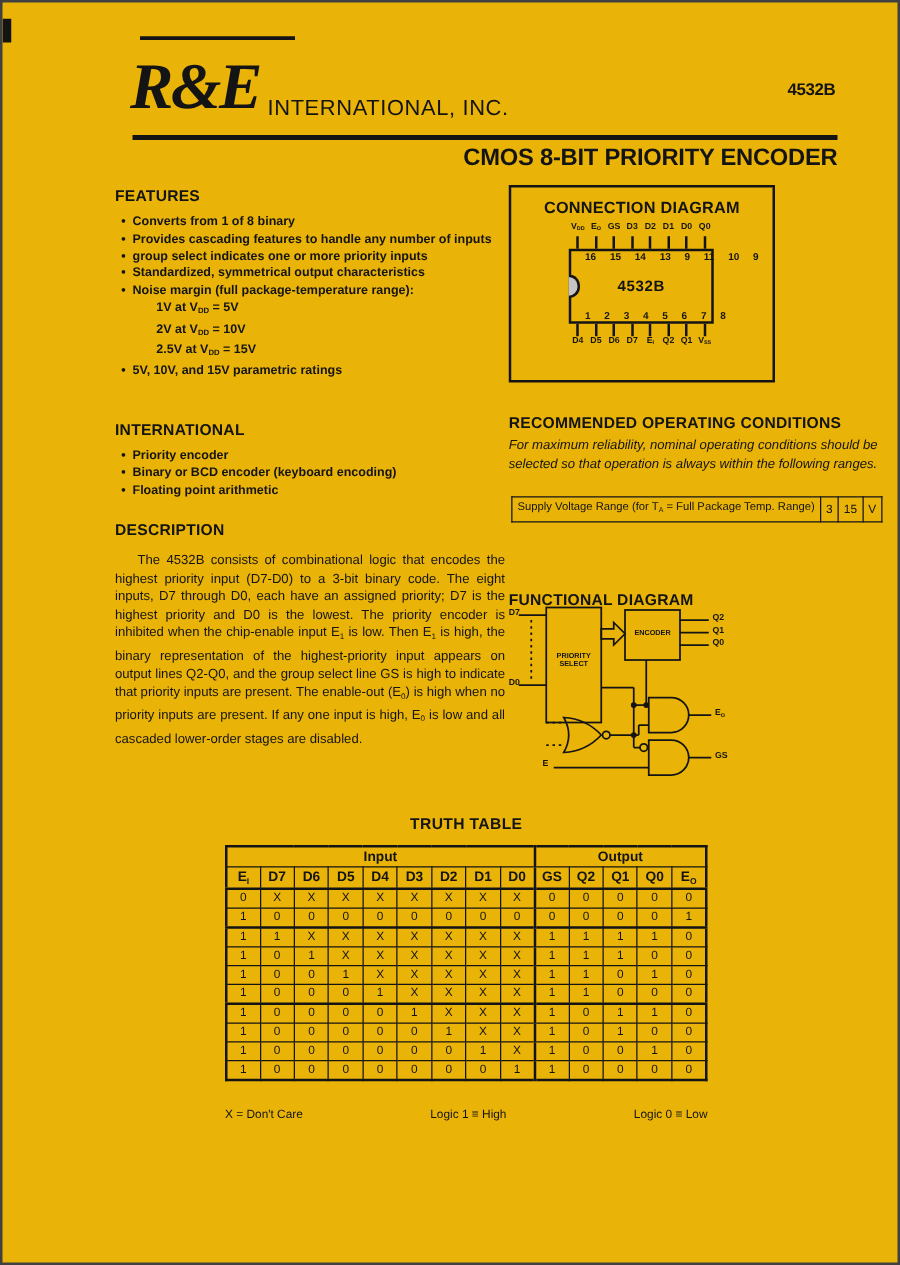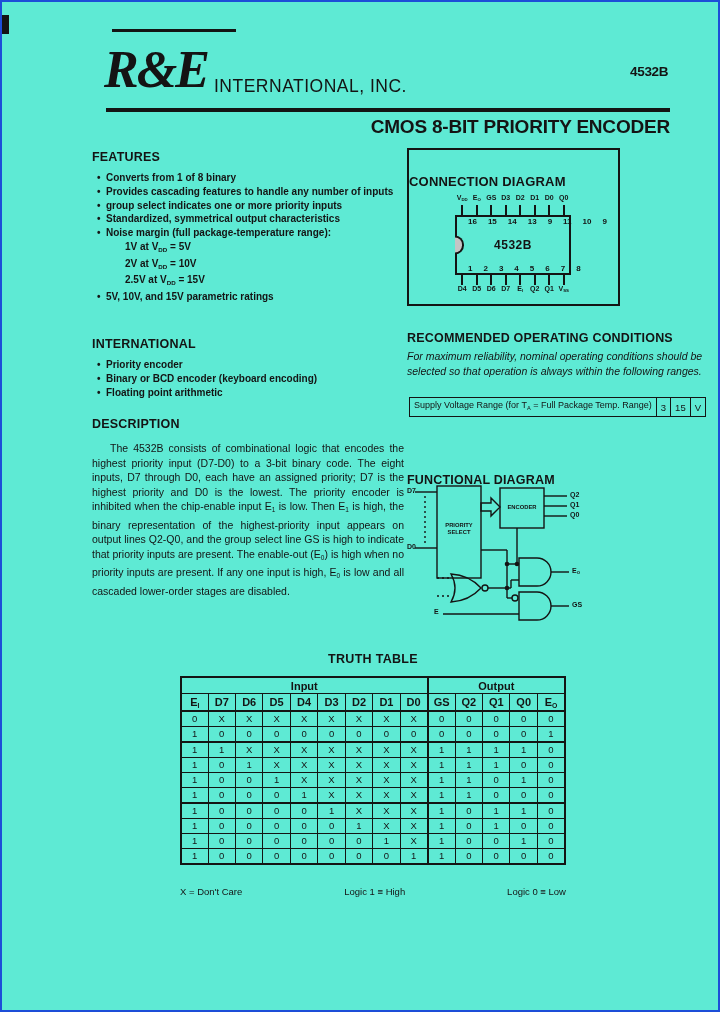--- a/index.html
+++ b/index.html
@@ -1,18 +1,18 @@
 <!DOCTYPE html>
 <html><head>
 <meta charset="utf-8">
 <style>
   html,body{margin:0;padding:0;background:#8f8f8f;}
   .page{
     position:relative;width:720px;height:1012px;box-sizing:border-box;
-    background:#5eead4;border:2px solid #1d4ed8;overflow:hidden;
+    background:#eab308;border:2px solid #404040;overflow:hidden;
     font-family:"Liberation Sans",sans-serif;color:#141414;
   }
   sub{font-size:0.62em;vertical-align:-0.28em;}
   .mark-tl{position:absolute;left:0;top:13px;width:7px;height:19px;background:#141414;}
   .mark-topline{position:absolute;left:110px;top:27px;width:124px;height:3px;background:#141414;}
   .logo{position:absolute;left:102px;top:42px;font-family:"Liberation Serif",serif;
         font-style:italic;font-weight:bold;font-size:52px;letter-spacing:-2px;line-height:1;}
   .company{position:absolute;left:212px;top:74px;font-size:17.5px;letter-spacing:0.5px;}
   .part{position:absolute;left:628px;top:62px;font-weight:bold;font-size:13.5px;letter-spacing:-0.3px;}
   .rule{position:absolute;left:104px;top:106px;width:564px;height:4px;background:#141414;}
@@ -21,21 +21,21 @@
   .h1{font-weight:bold;font-size:12.5px;letter-spacing:0.2px;}
   .abs{position:absolute;margin-top:11px;}
   
   .bullet{display:flex;font-weight:bold;font-size:10px;line-height:13.8px;}
   .bullet .dot{width:9px;flex:none;}
   .subline{font-weight:bold;font-size:10px;line-height:13.8px;padding-left:28px;}
   .desc{font-size:10.5px;line-height:14.6px;text-align:justify;text-indent:18px;}
   
   .connbox{position:absolute;left:405px;top:146px;width:213px;height:158px;
            border:2.5px solid #141414;box-sizing:border-box;}
-  .connhead{text-align:left;font-weight:bold;font-size:13px;margin-top:24px;letter-spacing:0.2px;}
+  .connhead{text-align:center;font-weight:bold;font-size:13px;margin-top:8px;letter-spacing:0.2px;}
   .pins-wrap{position:relative;margin-left:46px;width:116px;margin-top:5px;}
   .pin-grid{display:grid;grid-template-columns:repeat(8,1fr);}
   .pin-label{font-size:7px;font-weight:bold;text-align:center;white-space:nowrap;height:11px;}
   .tickrow{display:grid;grid-template-columns:repeat(8,1fr);height:10px;}
   .tickrow div{width:2px;height:100%;background:#141414;margin:0 auto;}
   .chip{position:relative;width:116px;height:60px;border:2px solid #141414;box-sizing:border-box;
         display:flex;flex-direction:column;justify-content:space-between;}
   .chip .notch{position:absolute;left:-2px;top:50%;transform:translateY(-50%);
         width:7px;height:15px;background:#c5c5c5;border:2px solid #141414;border-left:none;
         border-radius:0 9px 9px 0;}

